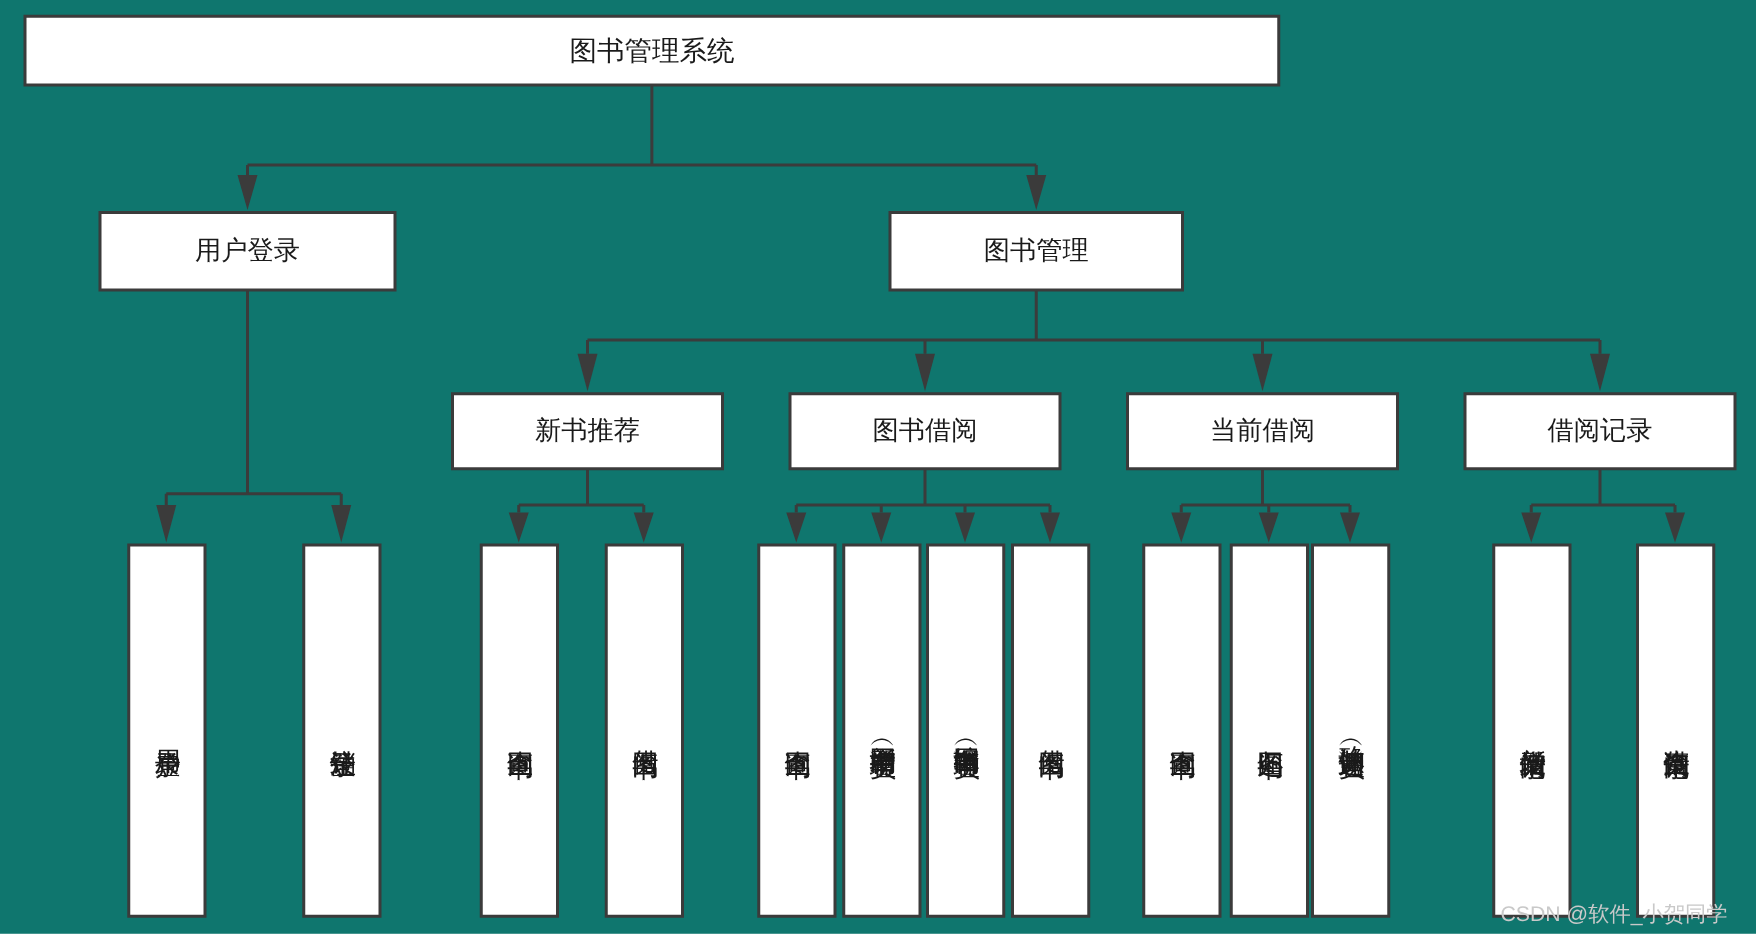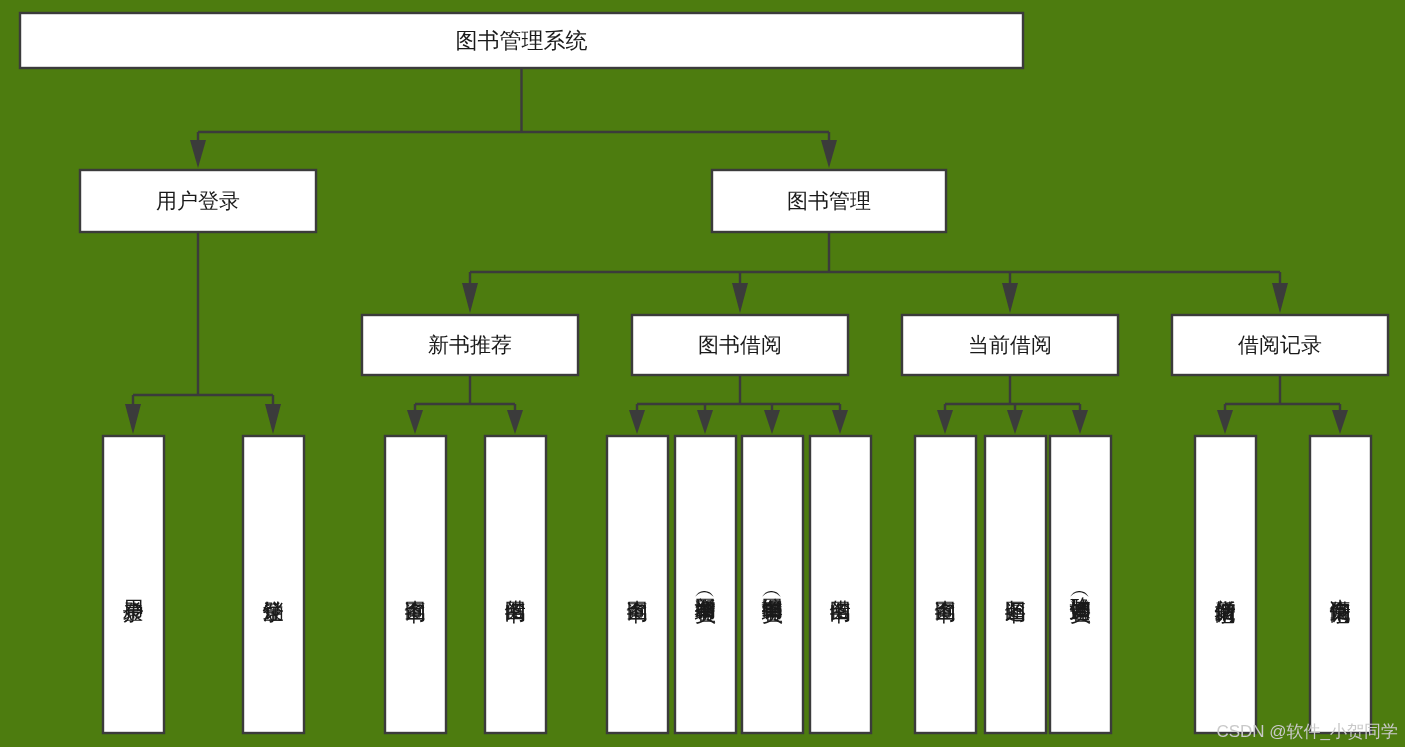--- a/index.html
+++ b/index.html
@@ -10,21 +10,21 @@
   body {
     width: 1405px;
     height: 747px;
     font-family: "Liberation Sans", "DejaVu Sans", sans-serif;
     overflow: hidden;
   }
   #diagram-root {
     position: relative;
     width: 1405px;
     height: 747px;
-    background: #4d7c0f;
+    background: #0f766e;
   }
   svg#flowchart {
     position: absolute;
     top: 0;
     left: 0;
     width: 1405px;
     height: 747px;
     display: block;
   }
   .node-box {
@@ -67,21 +67,21 @@
     letter-spacing: 1px;
     display: flex;
     align-items: center;
     justify-content: center;
     text-align: center;
     white-space: nowrap;
     user-select: none;
   }
   #watermark {
     position: absolute;
-    right: 7px;
+    right: 23px;
     bottom: 4px;
     font-family: "Liberation Sans", "DejaVu Sans", sans-serif;
     font-size: 17px;
     color: #c9c9c9;
     white-space: nowrap;
     user-select: none;
   }
 </style>
 </head>
 <body>

